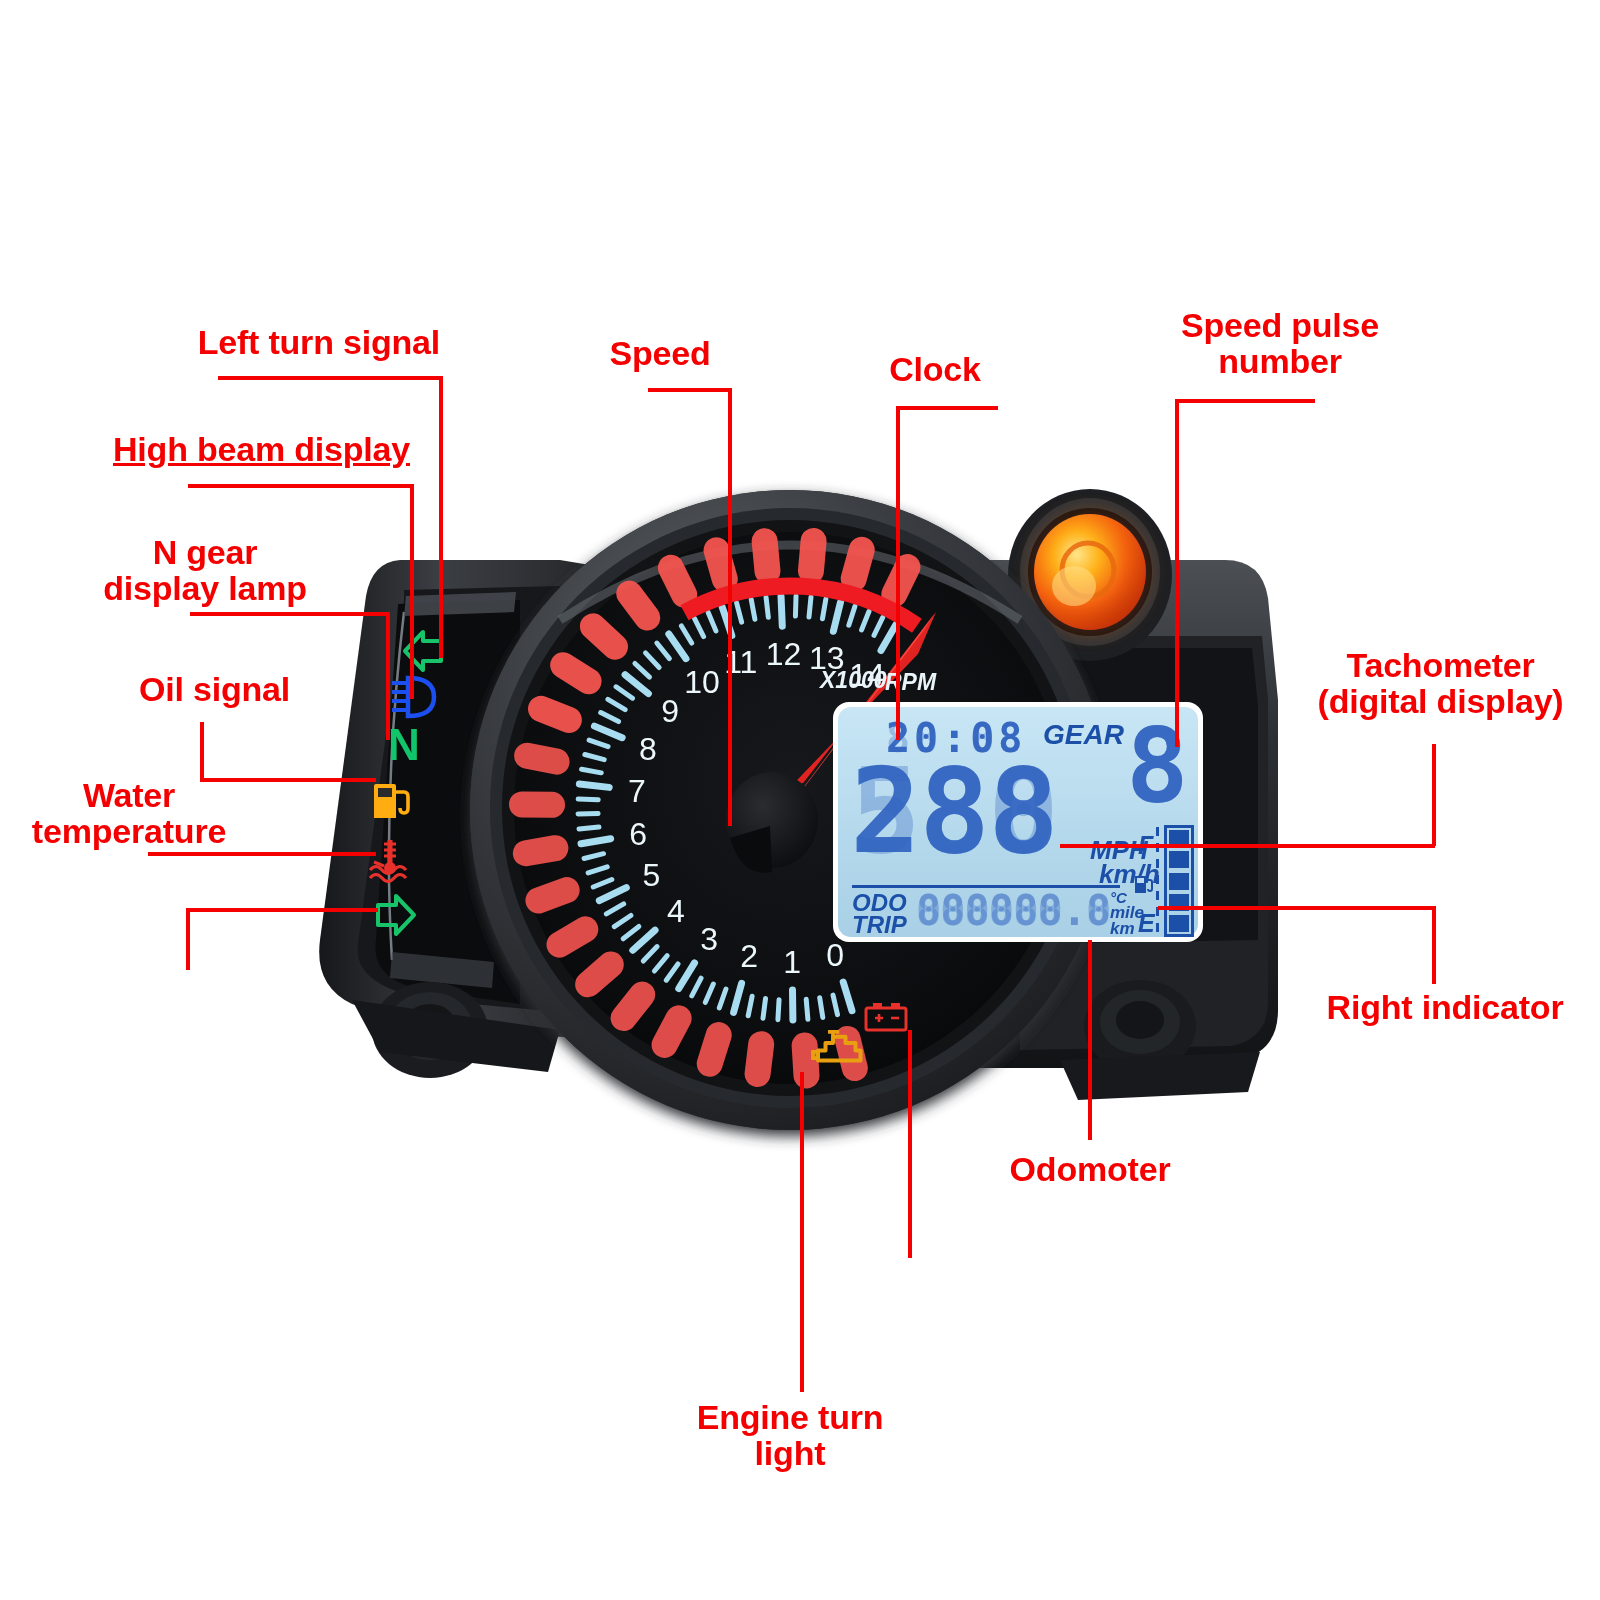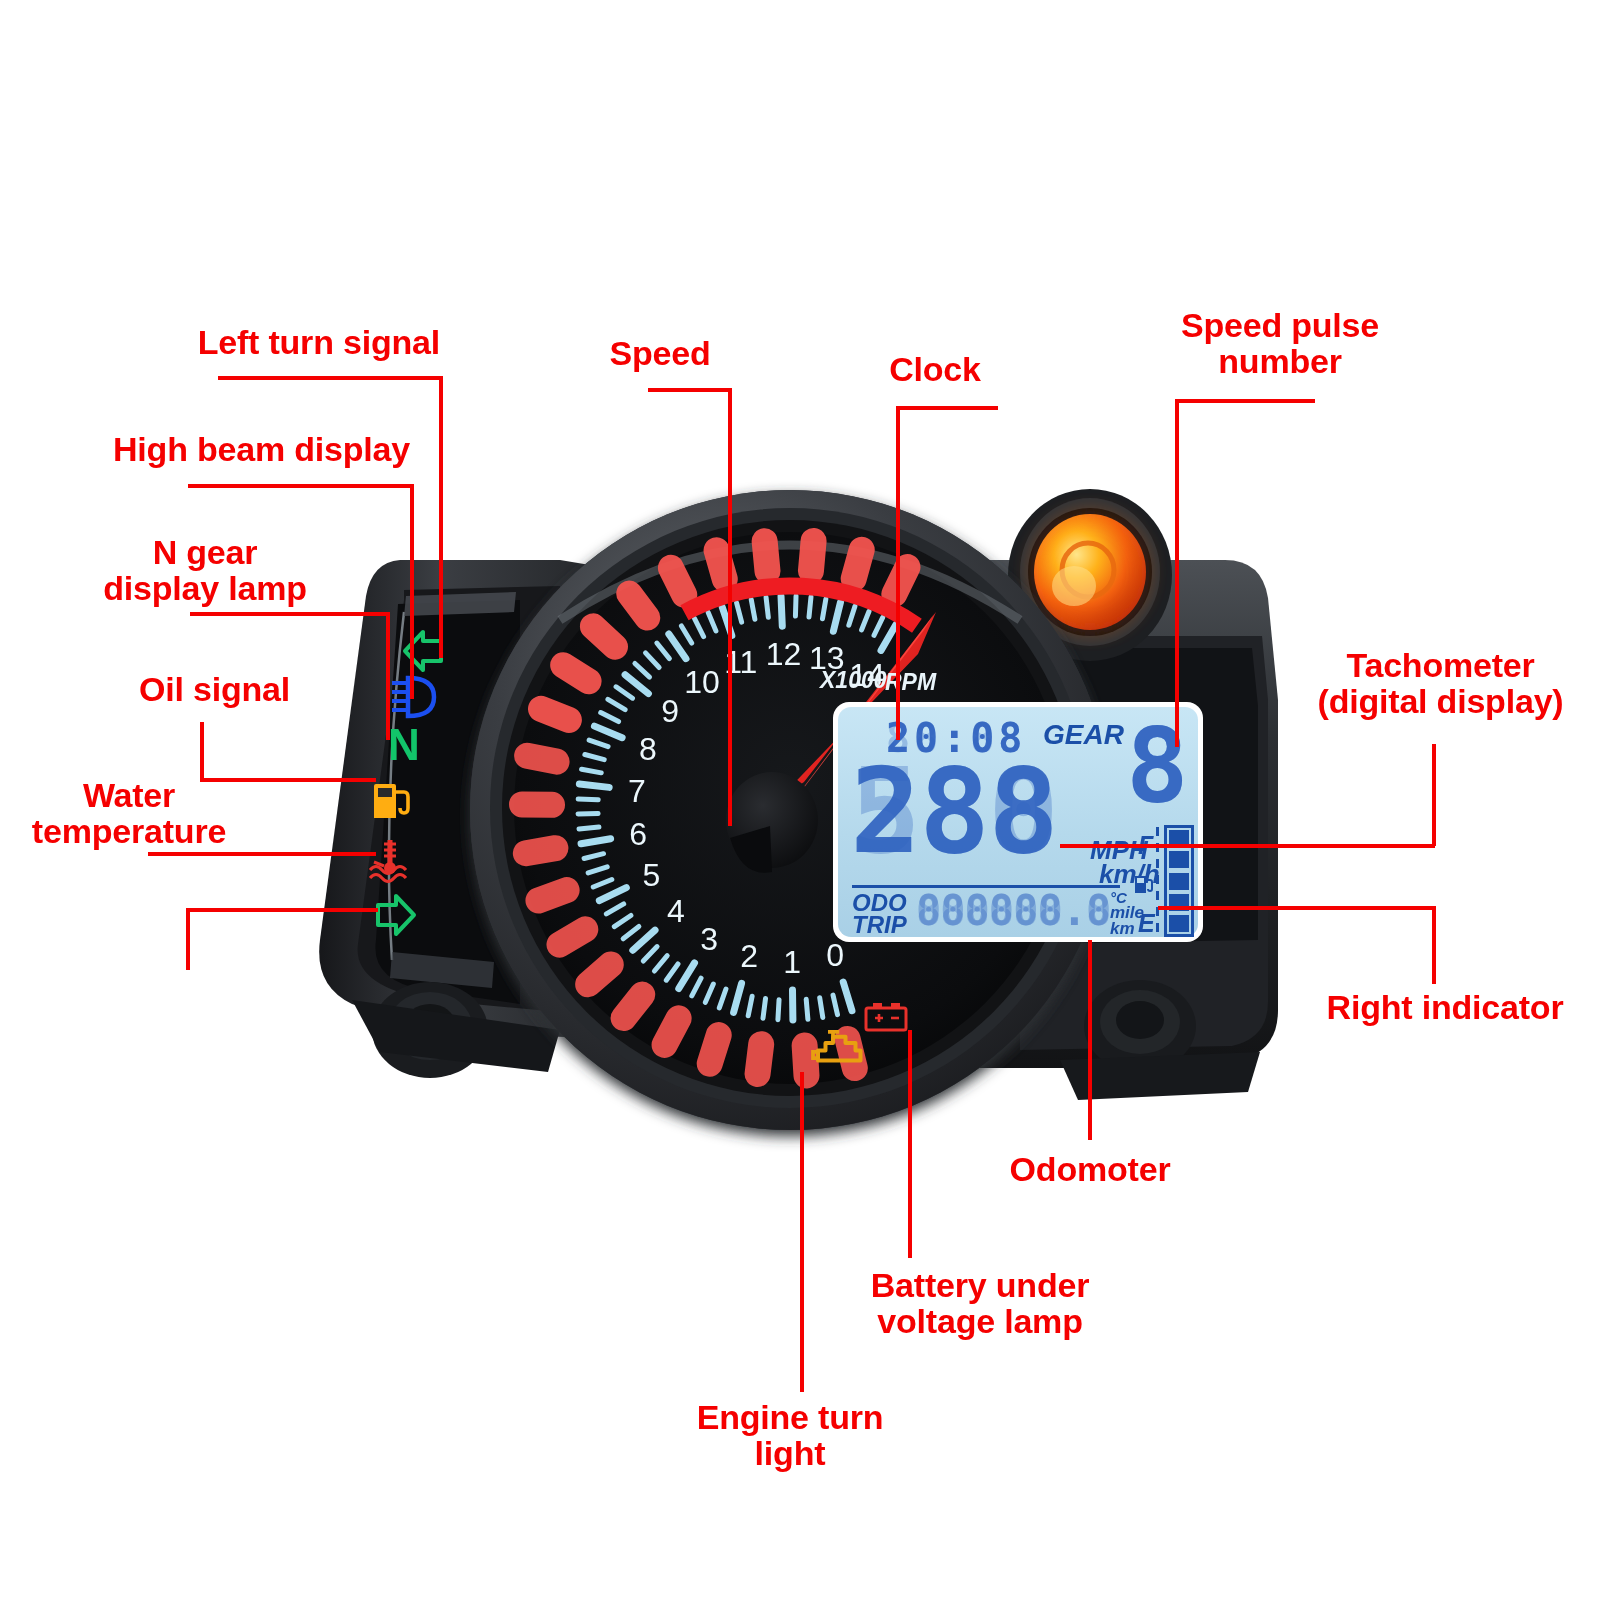--- a/index.html
+++ b/index.html
@@ -364,21 +364,21 @@
         <div style="height: 17px; background: rgb(27, 79, 168);"></div>
       </div>
     <div style="position:absolute;left:318px;top:120px;width:3px;height:108px;
                 background:repeating-linear-gradient(#1b4fa8 0 9px, transparent 9px 16px);"></div>
   </div>
 
   <div class="callout right" style="left:100px;top:325px;width:340px;">Left turn signal</div>
   <div class="lead h" style="left:218px;top:376px;width:225px;"></div>
   <div class="lead v" style="left:439px;top:376px;height:282px;"></div>
 
-  <div class="callout right" style="left:50px;top:432px;width:360px;">High beam display</div>
+  <div class="callout right" style="left:50px;top:432px;width:360px;text-decoration:underline;">High beam display</div>
   <div class="lead h" style="left:188px;top:484px;width:226px;"></div>
   <div class="lead v" style="left:410px;top:484px;height:215px;"></div>
 
   <div class="callout center" style="left:50px;top:535px;width:310px;">N gear
 display lamp</div>
   <div class="lead h" style="left:190px;top:612px;width:200px;"></div>
   <div class="lead v" style="left:386px;top:612px;height:128px;"></div>
 
   <div class="callout right" style="left:20px;top:672px;width:270px;">Oil signal</div>
   <div class="lead v" style="left:200px;top:722px;height:56px;"></div>
@@ -409,21 +409,19 @@
   <div class="lead v" style="left:1432px;top:744px;height:102px;"></div>
   <div class="lead h" style="left:1060px;top:844px;width:375px;"></div>
 
   <div class="callout center" style="left:1300px;top:990px;width:290px;">Right indicator</div>
   <div class="lead h" style="left:1158px;top:906px;width:278px;"></div>
   <div class="lead v" style="left:1432px;top:906px;height:78px;"></div>
 
   <div class="callout center" style="left:960px;top:1152px;width:260px;">Odomoter</div>
   <div class="lead v" style="left:1088px;top:940px;height:200px;"></div>
 
-  <div class="callout center" style="left:820px;top:1268px;width:320px;">Battery under
-voltage lamp</div>
   <div class="lead v" style="left:908px;top:1030px;height:228px;"></div>
 
   <div class="callout center" style="left:640px;top:1400px;width:300px;">Engine turn
 light</div>
   <div class="lead v" style="left:800px;top:1072px;height:320px;"></div>
 
 </div>
 
 </body></html>

